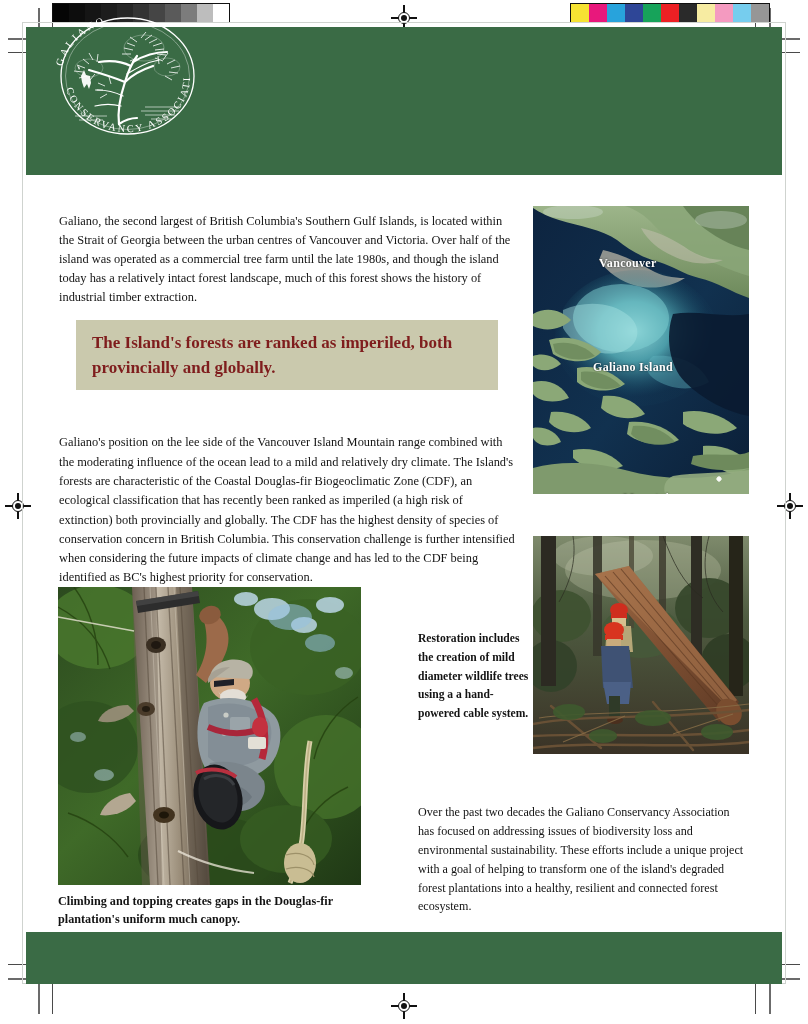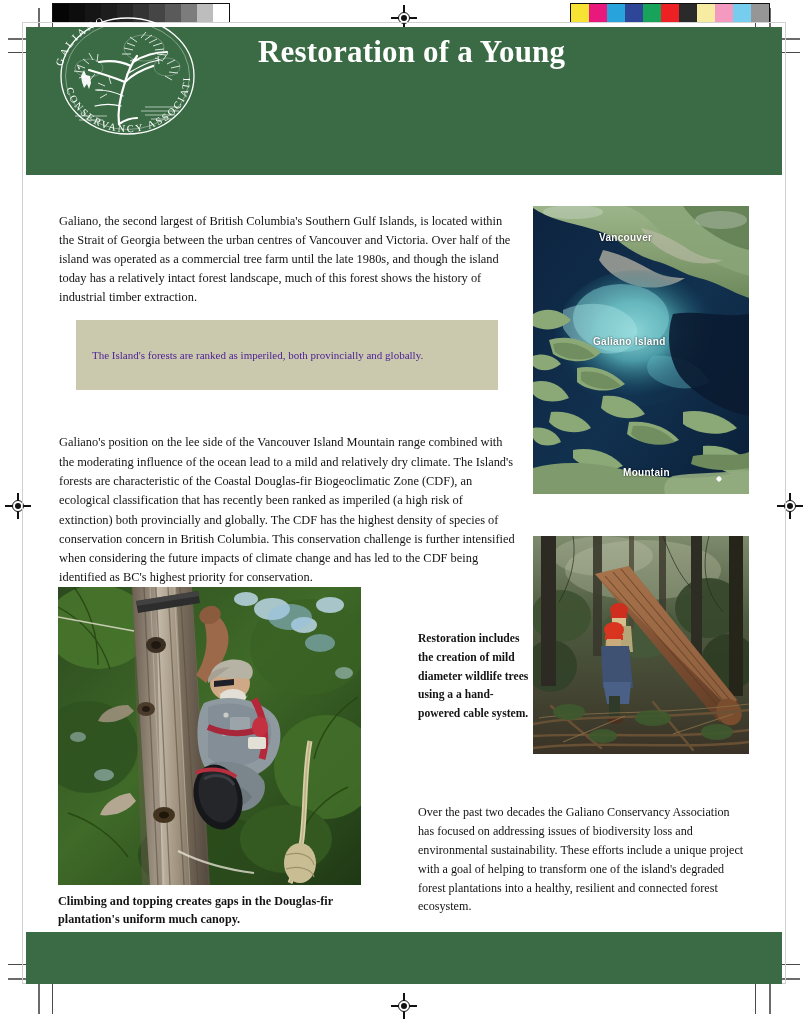--- a/index.html
+++ b/index.html
@@ -117,23 +117,23 @@
     left: 76px; top: 320px;
     width: 422px; height: 70px;
     background: #cac9ad;
     display: flex;
     flex-direction: column;
     justify-content: center;
     padding: 0 0 0 16px;
     box-sizing: border-box;
   }
   .callout-text {
-    color: #4c1d95;
-    font-size: 11px;
-    font-weight: 400;
+    color: #7f1d1d;
+    font-size: 17px;
+    font-weight: 700;
     line-height: 1.5;
     width: 400px;
   }
 
   .cdf-para {
     position: absolute;
     left: 59px; top: 421px;
     width: 458px;
     font-size: 12.4px;
     line-height: 1.555;
@@ -147,26 +147,27 @@
     background: #2a3a2a;
   }
 
   .map-photo { left: 533px; top: 206px; width: 216px; height: 288px; }
   .forest-photo { left: 533px; top: 536px; width: 216px; height: 218px; }
   .climb-photo { left: 58px; top: 587px; width: 303px; height: 298px; }
 
   .map-label {
     position: absolute;
     color: #ffffff;
-    font-family: Liberation Sans, sans-serif;
-    font-size: 10px;
+    font-family: Liberation Serif, serif;
+    font-size: 12px;
     font-weight: 700;
     letter-spacing: 0.3px;
     text-shadow: 0 0 2px rgba(0,0,0,0.8);
     white-space: nowrap;
+    margin-top: 24px;
   }
 
   
   .restoration-caption {
     position: absolute;
     left: 418px; top: 630px;
     width: 112px;
     font-size: 11.6px;
     font-weight: 700;
     line-height: 1.62;
@@ -344,21 +345,20 @@
     <text font-family="Liberation Serif, serif" font-size="10.2" fill="#ffffff" letter-spacing="2.6">
       <textPath href="#ringTop" startOffset="6%">GALIANO</textPath>
     </text>
     <text font-family="Liberation Serif, serif" font-size="10.2" fill="#ffffff" letter-spacing="2.2">
       <textPath href="#ringBot" startOffset="6%">CONSERVANCY ASSOCIATION</textPath>
     </text>
   </svg>
 </div>
 
 <div class="header-title">
-  <span>Restoration of a Young</span>
 </div>
 
 <p class="intro-para">Galiano, the second largest of British Columbia's Southern Gulf Islands, is located within the Strait of Georgia between the urban centres of Vancouver and Victoria. Over half of the island was operated as a commercial tree farm until the late 1980s, and though the island today has a relatively intact forest landscape, much of this forest shows the history of industrial timber extraction.</p>
 
 <div class="callout">
   <div class="callout-text">The Island's forests are ranked as imperiled, both provincially and globally.</div>
 </div>
 
 <p class="cdf-para">Galiano's position on the lee side of the Vancouver Island Mountain range combined with the moderating influence of the ocean lead to a mild and relatively dry climate. The Island's forests are characteristic of the Coastal Douglas-fir Biogeoclimatic Zone (CDF), an ecological classification that has recently been ranked as imperiled (a high risk of extinction) both provincially and globally.  The CDF has the highest density of species of conservation concern in British Columbia. This conservation challenge is further intensified when considering the future impacts of climate change and has led to the CDF being identified as BC's highest priority for conservation.</p>
 

